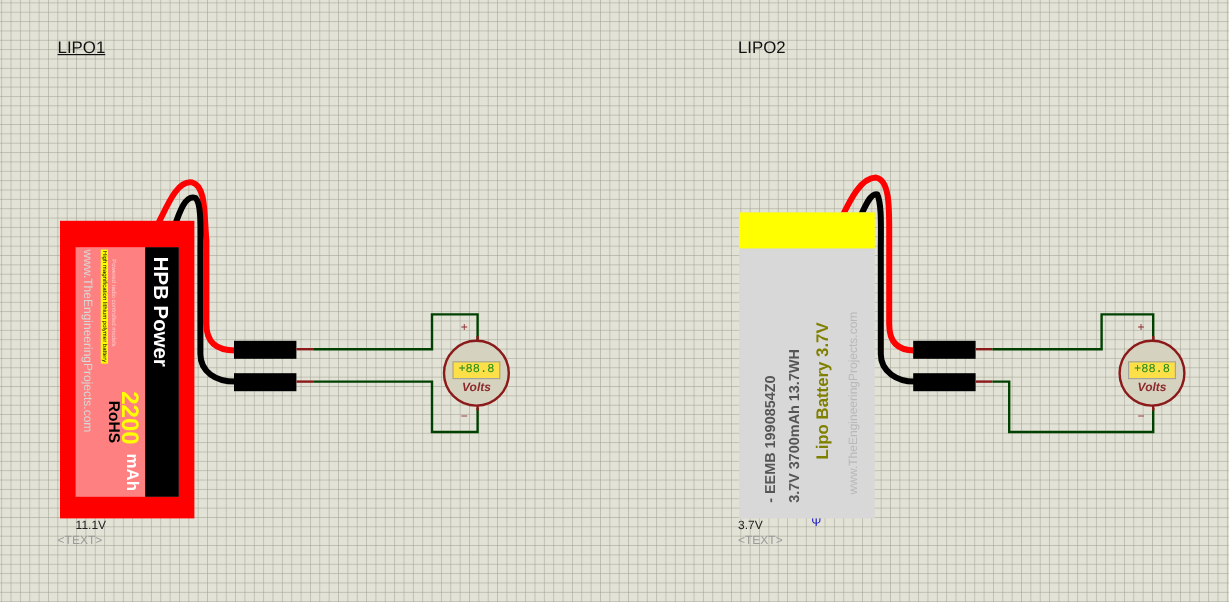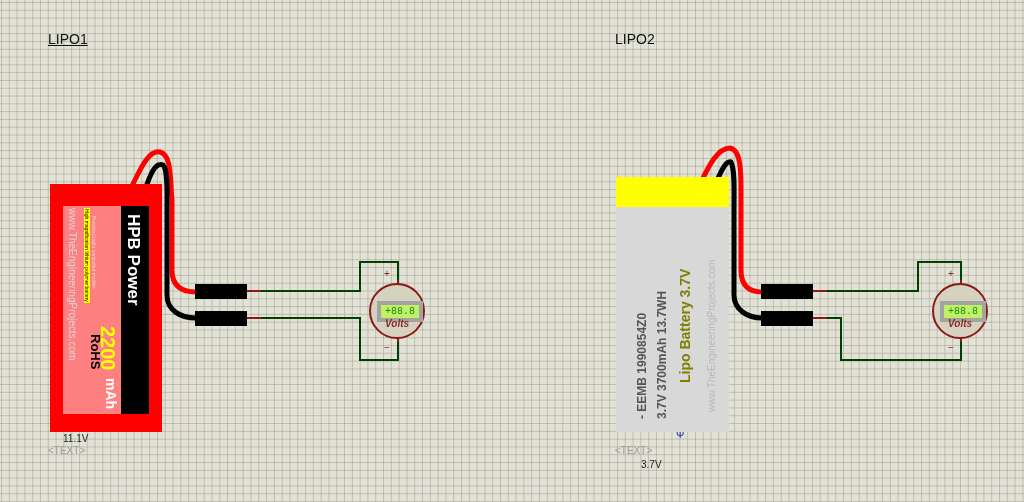--- a/index.html
+++ b/index.html
@@ -22,21 +22,21 @@
   .bat1 { position:absolute; left:50px; top:184px; width:112px; height:248px; background:#ff0000; }
   .bat1-inner { position:absolute; left:13px; top:22px; width:86px; height:208px; background:#ff8080; }
   .bat1-black { position:absolute; right:0; top:0; width:28px; height:208px; background:#000; }
   .rot { position:absolute; transform-origin: 0 0; transform: rotate(90deg); white-space:nowrap; }
 
   
   .bat2 { position:absolute; left:616px; top:177px; width:113px; height:255px; background:#d8d8d8; }
   .bat2-yellow { position:absolute; left:0; top:0; width:113px; height:30px; background:#ffff00; }
 
   .voltmeter-display {
-    position:absolute; width:38px; height:13px; background:#bef264; border:4px solid #a3a3a3;
+    position:absolute; width:38px; height:13px; background:#fde047; border:1px solid #a3a3a3;
     color:#1c8a1c; font-family:"Liberation Mono", monospace; font-size:10px; line-height:13px; text-align:center;
   }
   .volts-text { position:absolute; font-size:10px; font-style:italic; color:#8b2a2a;font-weight:bold; }
   .pm { position:absolute; font-size:10px; color:#8b2a2a; }
 </style>
 </head>
 <body>
 
 <div class="label" style="left:48px;top:31px;text-decoration:underline;">LIPO1</div>
 <div class="label" style="left:615px;top:31px;">LIPO2</div>
@@ -97,14 +97,14 @@
 <div class="small" style="left:48px;top:433px;margin-left:15px;">11.1V</div>
 <div class="ghost" style="left:48px;top:445px;">&lt;TEXT&gt;</div>
 
 <div class="bat2">
   <div class="bat2-yellow"></div>
   <div class="rot" style="left:19px;top:242px;transform:rotate(-90deg);font-size:12px;font-weight:bold;color:#555;">- EEMB 1990854Z0</div>
   <div class="rot" style="left:39px;top:242px;transform:rotate(-90deg);font-size:12px;font-weight:bold;color:#555;">3.7V   3700mAh 13.7WH</div>
   <div class="rot" style="left:61px;top:206px;transform:rotate(-90deg);font-size:14px;font-weight:bold;color:#808000;">Lipo Battery 3.7V</div>
   <div class="rot" style="left:90px;top:235px;transform:rotate(-90deg);font-size:10px;color:#b8b8b8;">www.TheEngineeringProjects.com</div>
 </div>
-<div class="small" style="left:641px;top:433px;margin-top:26px;">3.7V</div>
+<div class="small" style="left:615px;top:433px;">3.7V</div>
 <div class="ghost" style="left:615px;top:445px;">&lt;TEXT&gt;</div>
 
 </body></html>

